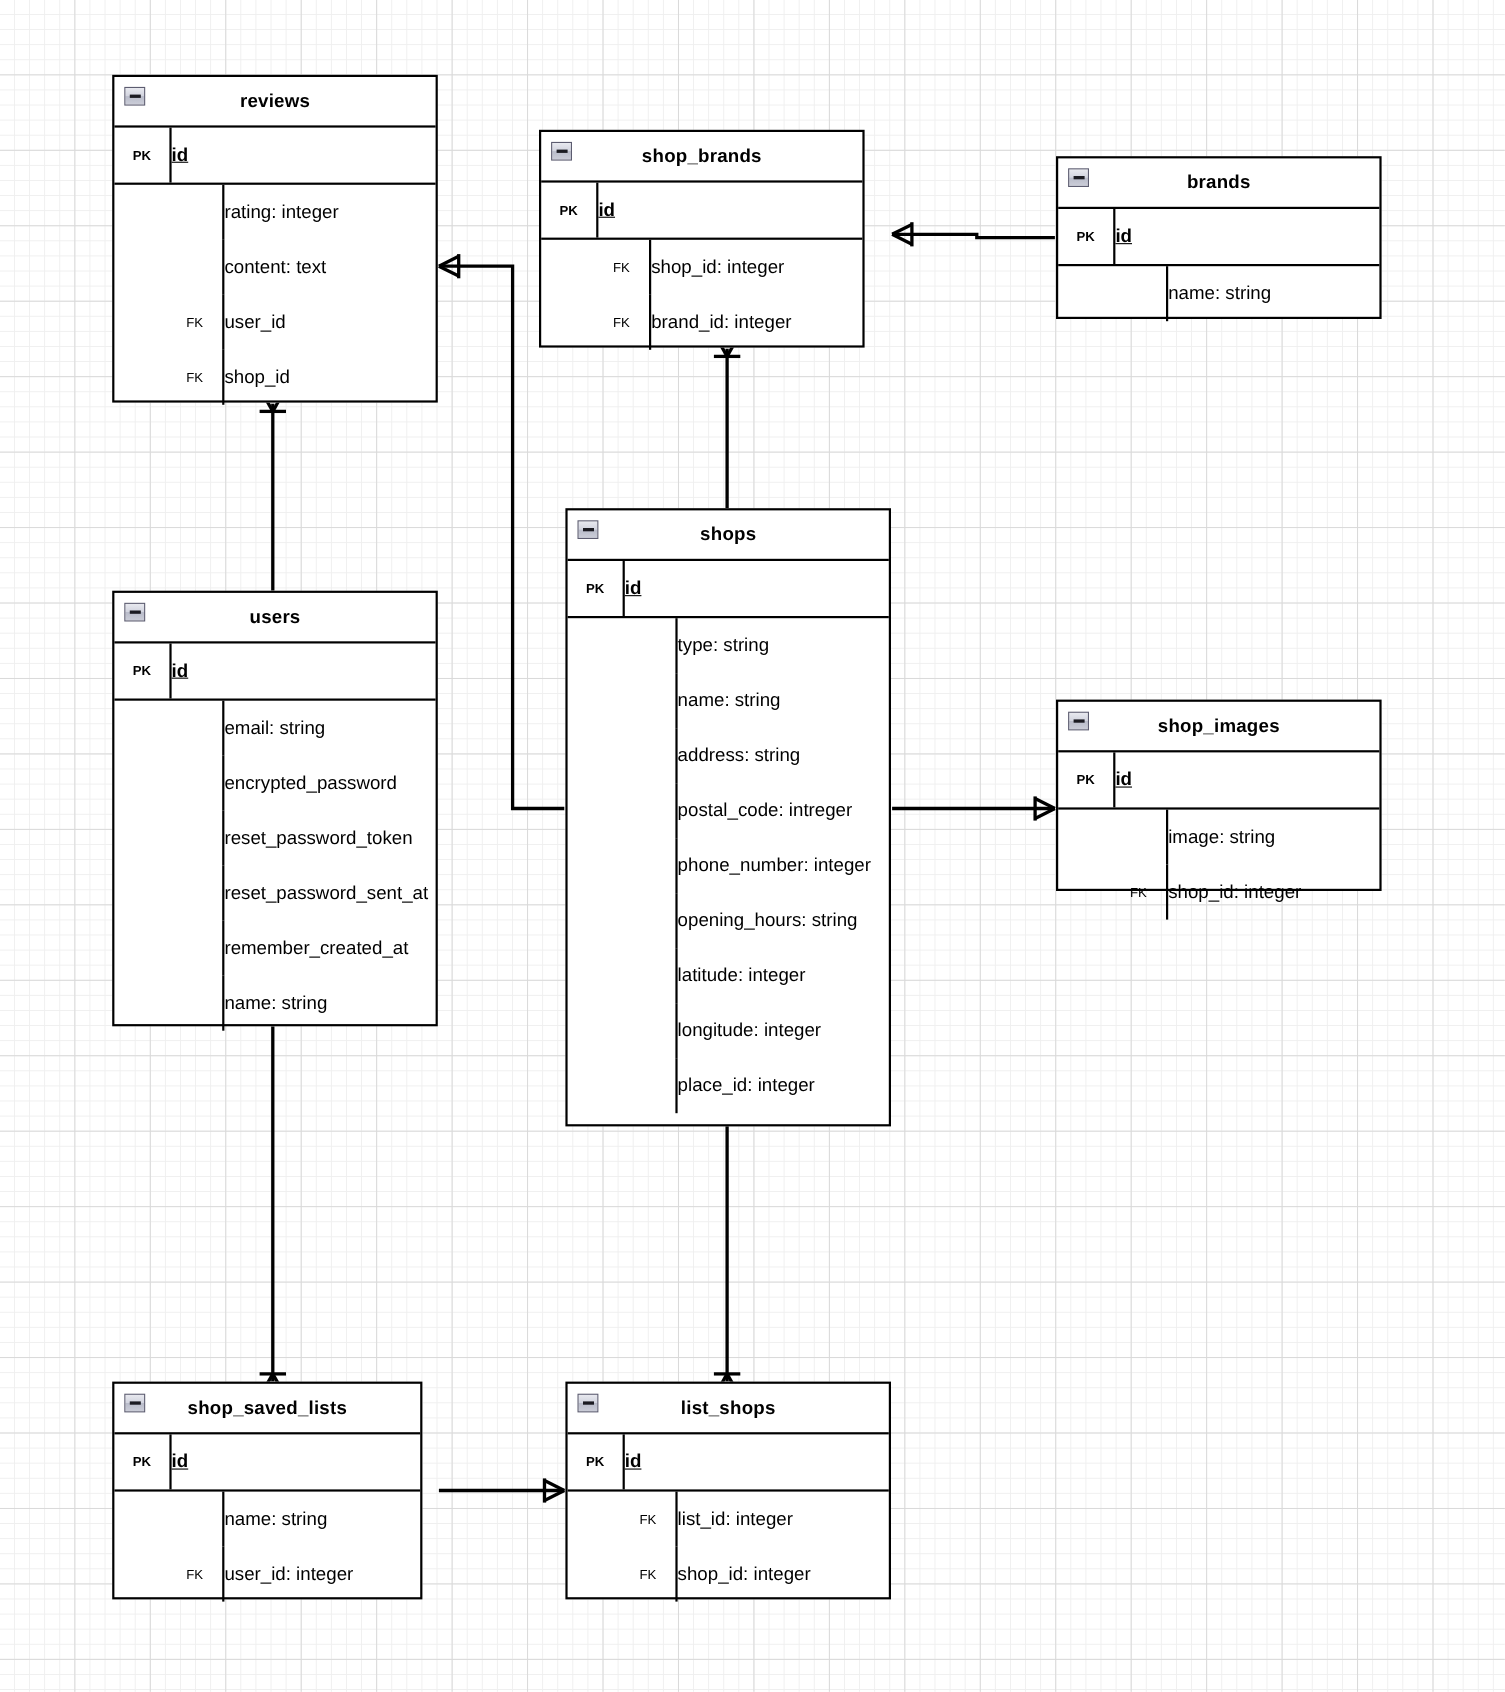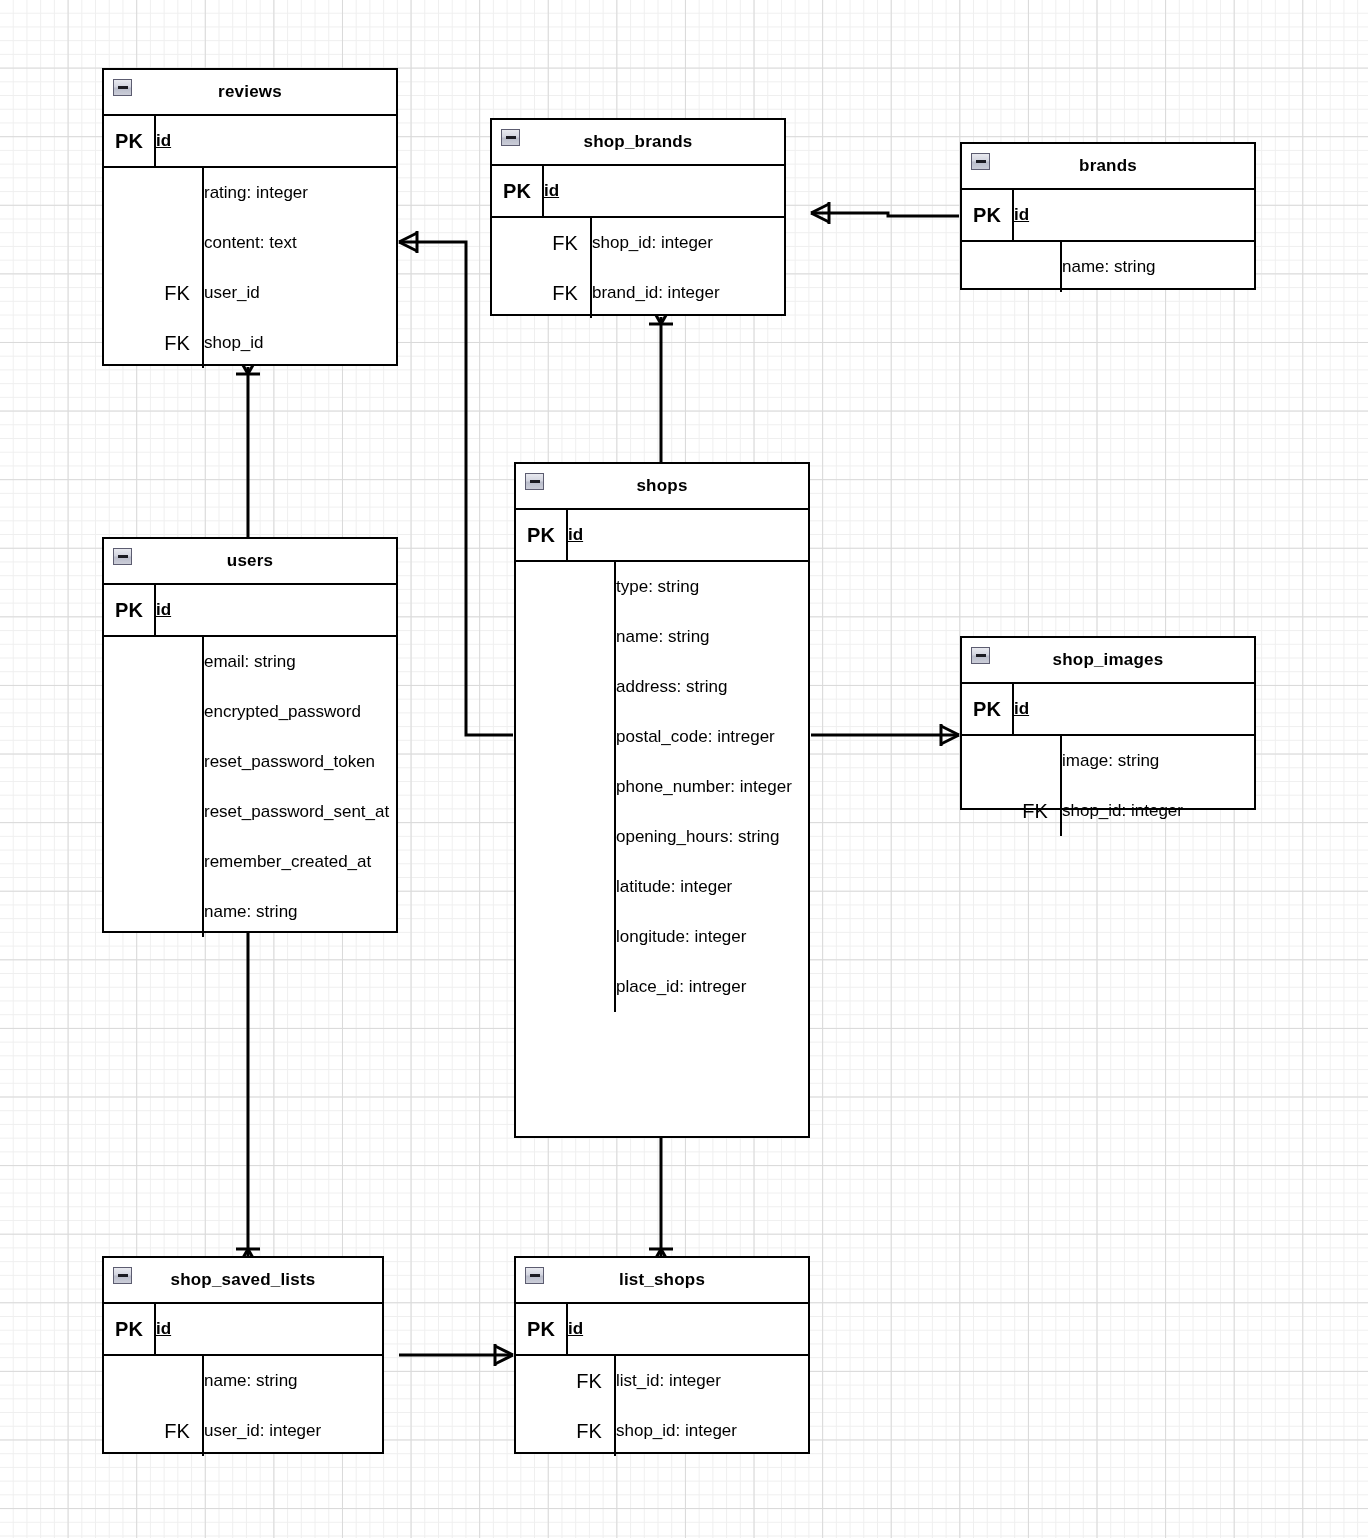--- a/index.html
+++ b/index.html
@@ -54,21 +54,21 @@
   .rowgroup{border-bottom:2px solid #000;}
   .rowgroup.last{border-bottom:none;margin-left:48px;}
   .row{
     display:flex;align-items:center;
     height:50px;
     box-sizing:border-box;
   }
   .row .key{
     width:50px;min-width:50px;
     text-align:center;
-    font-size:20px;font-weight:bold;color:#000;
+    font-size:12px;font-weight:bold;color:#000;
     align-self:stretch;
     display:flex;align-items:center;justify-content:center;
     box-sizing:border-box;
   }
   .row .fld{
     flex:1;
     padding-left:0;
     font-size:17px;color:#000;
     align-self:stretch;
     display:flex;align-items:center;
@@ -255,21 +255,21 @@
         <div class="row">
           <span class="key"></span>
           <span class="fld">remember_created_at</span>
         </div>
         <div class="row">
           <span class="key"></span>
           <span class="fld">name: string</span>
         </div>
       </div>
     </div>
-    <div class="entity" style="left: 514px; top: 462px; width: 296px; height: 676px;">
+    <div class="entity" style="left: 514px; top: 462px; width: 296px; height: 562px;">
       <div class="ent-title">
         <span class="collapse-icon">
           <i></i>
         </span>
         <span class="tname">shops</span>
       </div>
       <div class="rowgroup">
         <div class="row">
           <span class="key">PK</span>
           <span class="fld pkfld">id</span>
@@ -303,21 +303,21 @@
         <div class="row">
           <span class="key"></span>
           <span class="fld">latitude: integer</span>
         </div>
         <div class="row">
           <span class="key"></span>
           <span class="fld">longitude: integer</span>
         </div>
         <div class="row">
           <span class="key"></span>
-          <span class="fld">place_id: intreger</span>
+          <span class="fld">place_id: integer</span>
         </div>
       </div>
     </div>
     <div class="entity" style="left: 960px; top: 636px; width: 296px; height: 174px;">
       <div class="ent-title">
         <span class="collapse-icon">
           <i></i>
         </span>
         <span class="tname">shop_images</span>
       </div>

